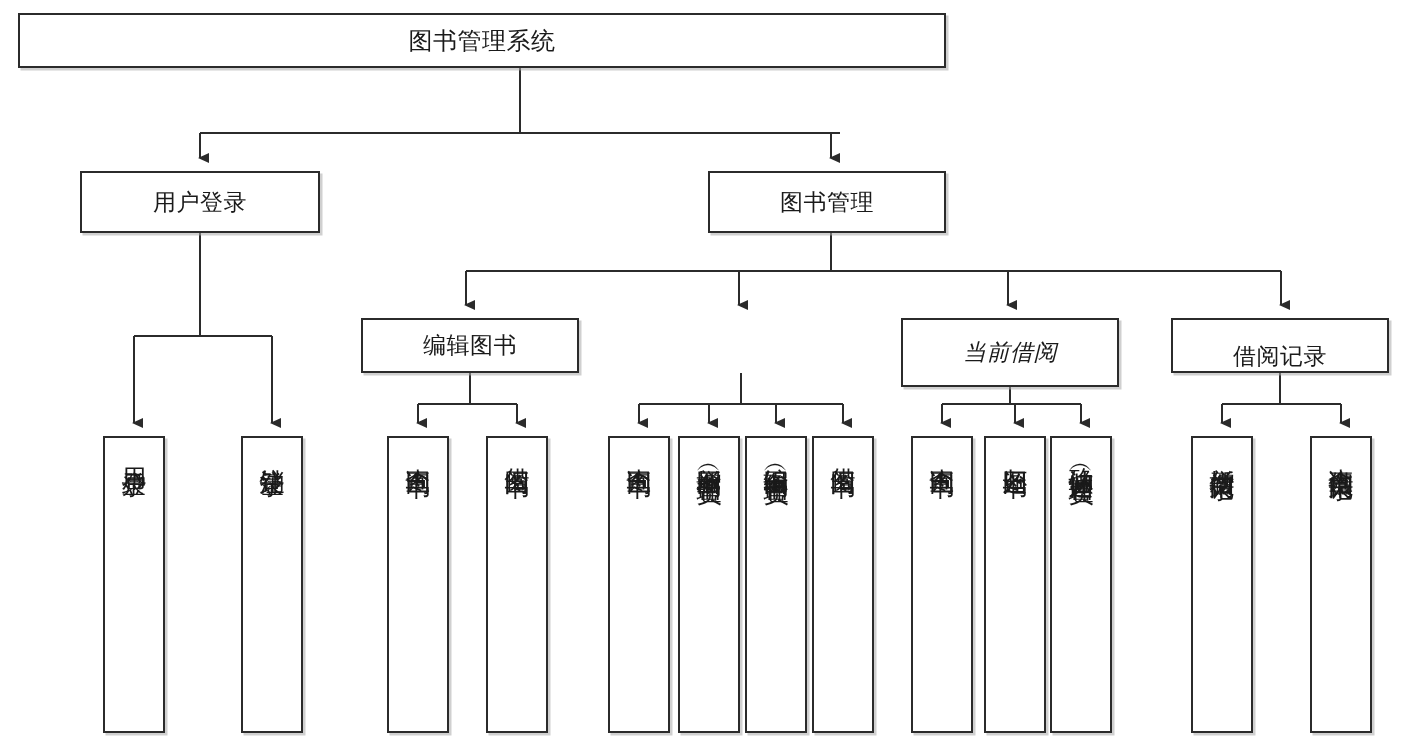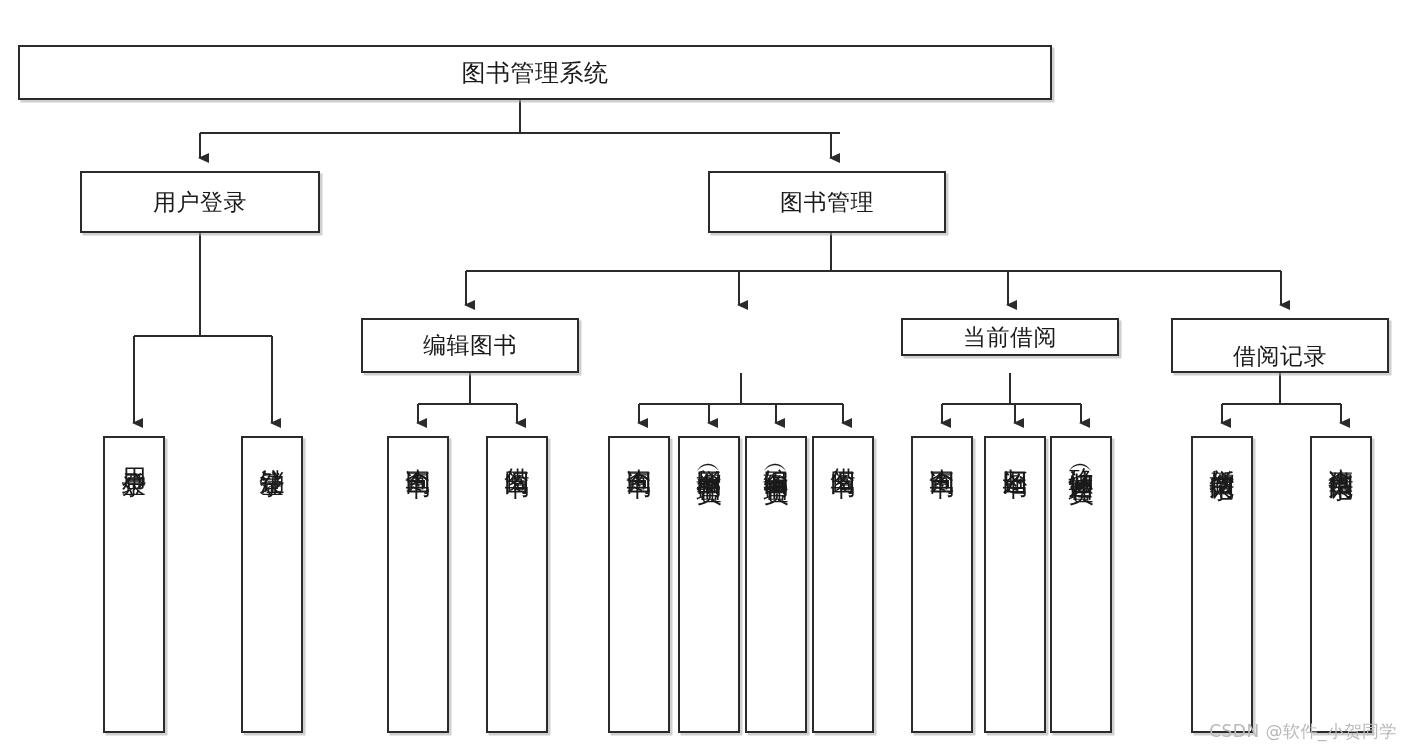--- a/index.html
+++ b/index.html
@@ -128,35 +128,35 @@
       <path d="M1015,404 L1015,423" marker-end="url(#arw)"></path>
       <path d="M1081,404 L1081,423" marker-end="url(#arw)"></path>
 
       <path d="M1280,373 L1280,404"></path>
       <path d="M1222,404 L1341,404"></path>
       <path d="M1222,404 L1222,423" marker-end="url(#arw)"></path>
       <path d="M1341,404 L1341,423" marker-end="url(#arw)"></path>
     </g>
   </svg>
 
-  <div class="node h root" style="left:18px; top:13px; width:1034px; height:55px;margin-top:32px;">
+  <div class="node h root" style="left:18px; top:13px; width:928px; height:55px;">
     <span class="lbl">图书管理系统</span>
   </div>
 
   <div class="node h" style="left:80px; top:171px; width:240px; height:62px;">
     <span class="lbl">用户登录</span>
   </div>
   <div class="node h" style="left:708px; top:171px; width:238px; height:62px;">
     <span class="lbl">图书管理</span>
   </div>
 
   <div class="node h" style="left:361px; top:318px; width:218px; height:55px;">
     <span class="lbl">编辑图书</span>
   </div>
-  <div class="node h" style="left:901px; top:318px; width:218px; height:38px;">
+  <div class="node h" style="left:901px; top:318px; width:218px; height:69px;font-style:italic;">
     <span class="lbl">当前借阅</span>
   </div>
   <div class="node h" style="left:1171px; top:318px; width:218px; height:55px;align-items:flex-end;">
     <span class="lbl">借阅记录</span>
   </div>
 
   <div class="node v" style="left:103px; top:436px; width:62px; height:297px;">
     <span class="lbl">用户登录</span>
   </div>
   <div class="node v" style="left:241px; top:436px; width:62px; height:297px;">
@@ -193,15 +193,14 @@
     <span class="lbl">确认归还（管理员）</span>
   </div>
 
   <div class="node v" style="left:1191px; top:436px; width:62px; height:297px;">
     <span class="lbl">新增借阅记录</span>
   </div>
   <div class="node v" style="left:1310px; top:436px; width:62px; height:297px;">
     <span class="lbl">查询借阅记录</span>
   </div>
 
-  <div id="watermark">CSDN @软件_小贺同学</div>
 
 </div>
 
 </body></html>

